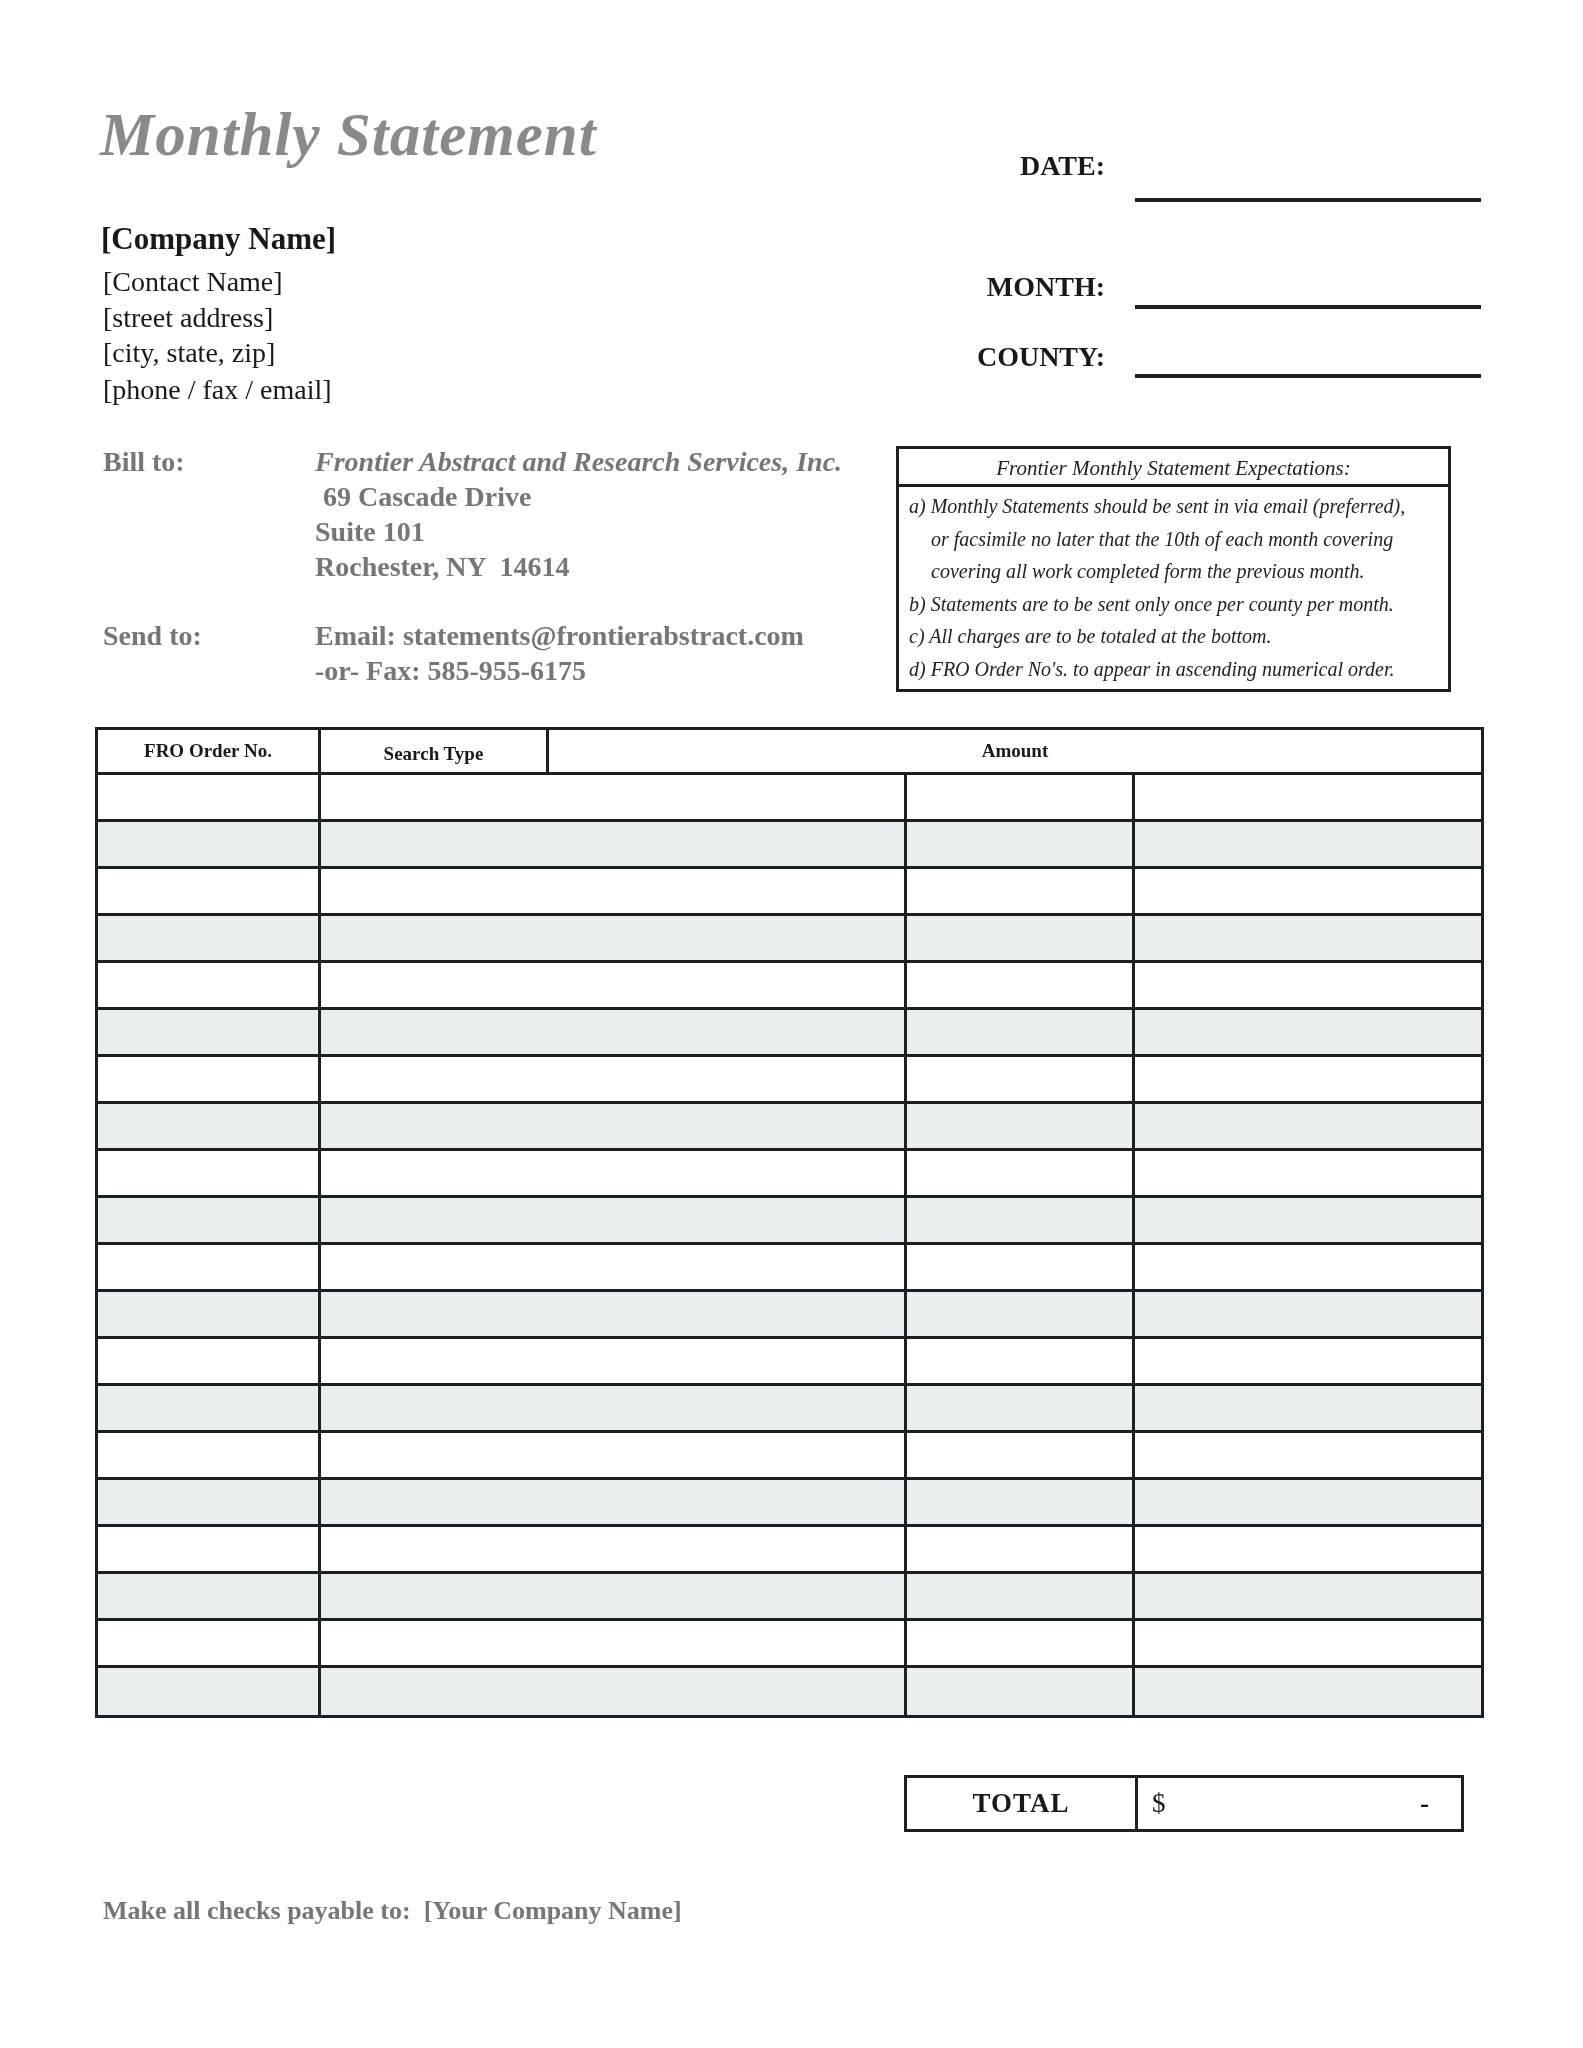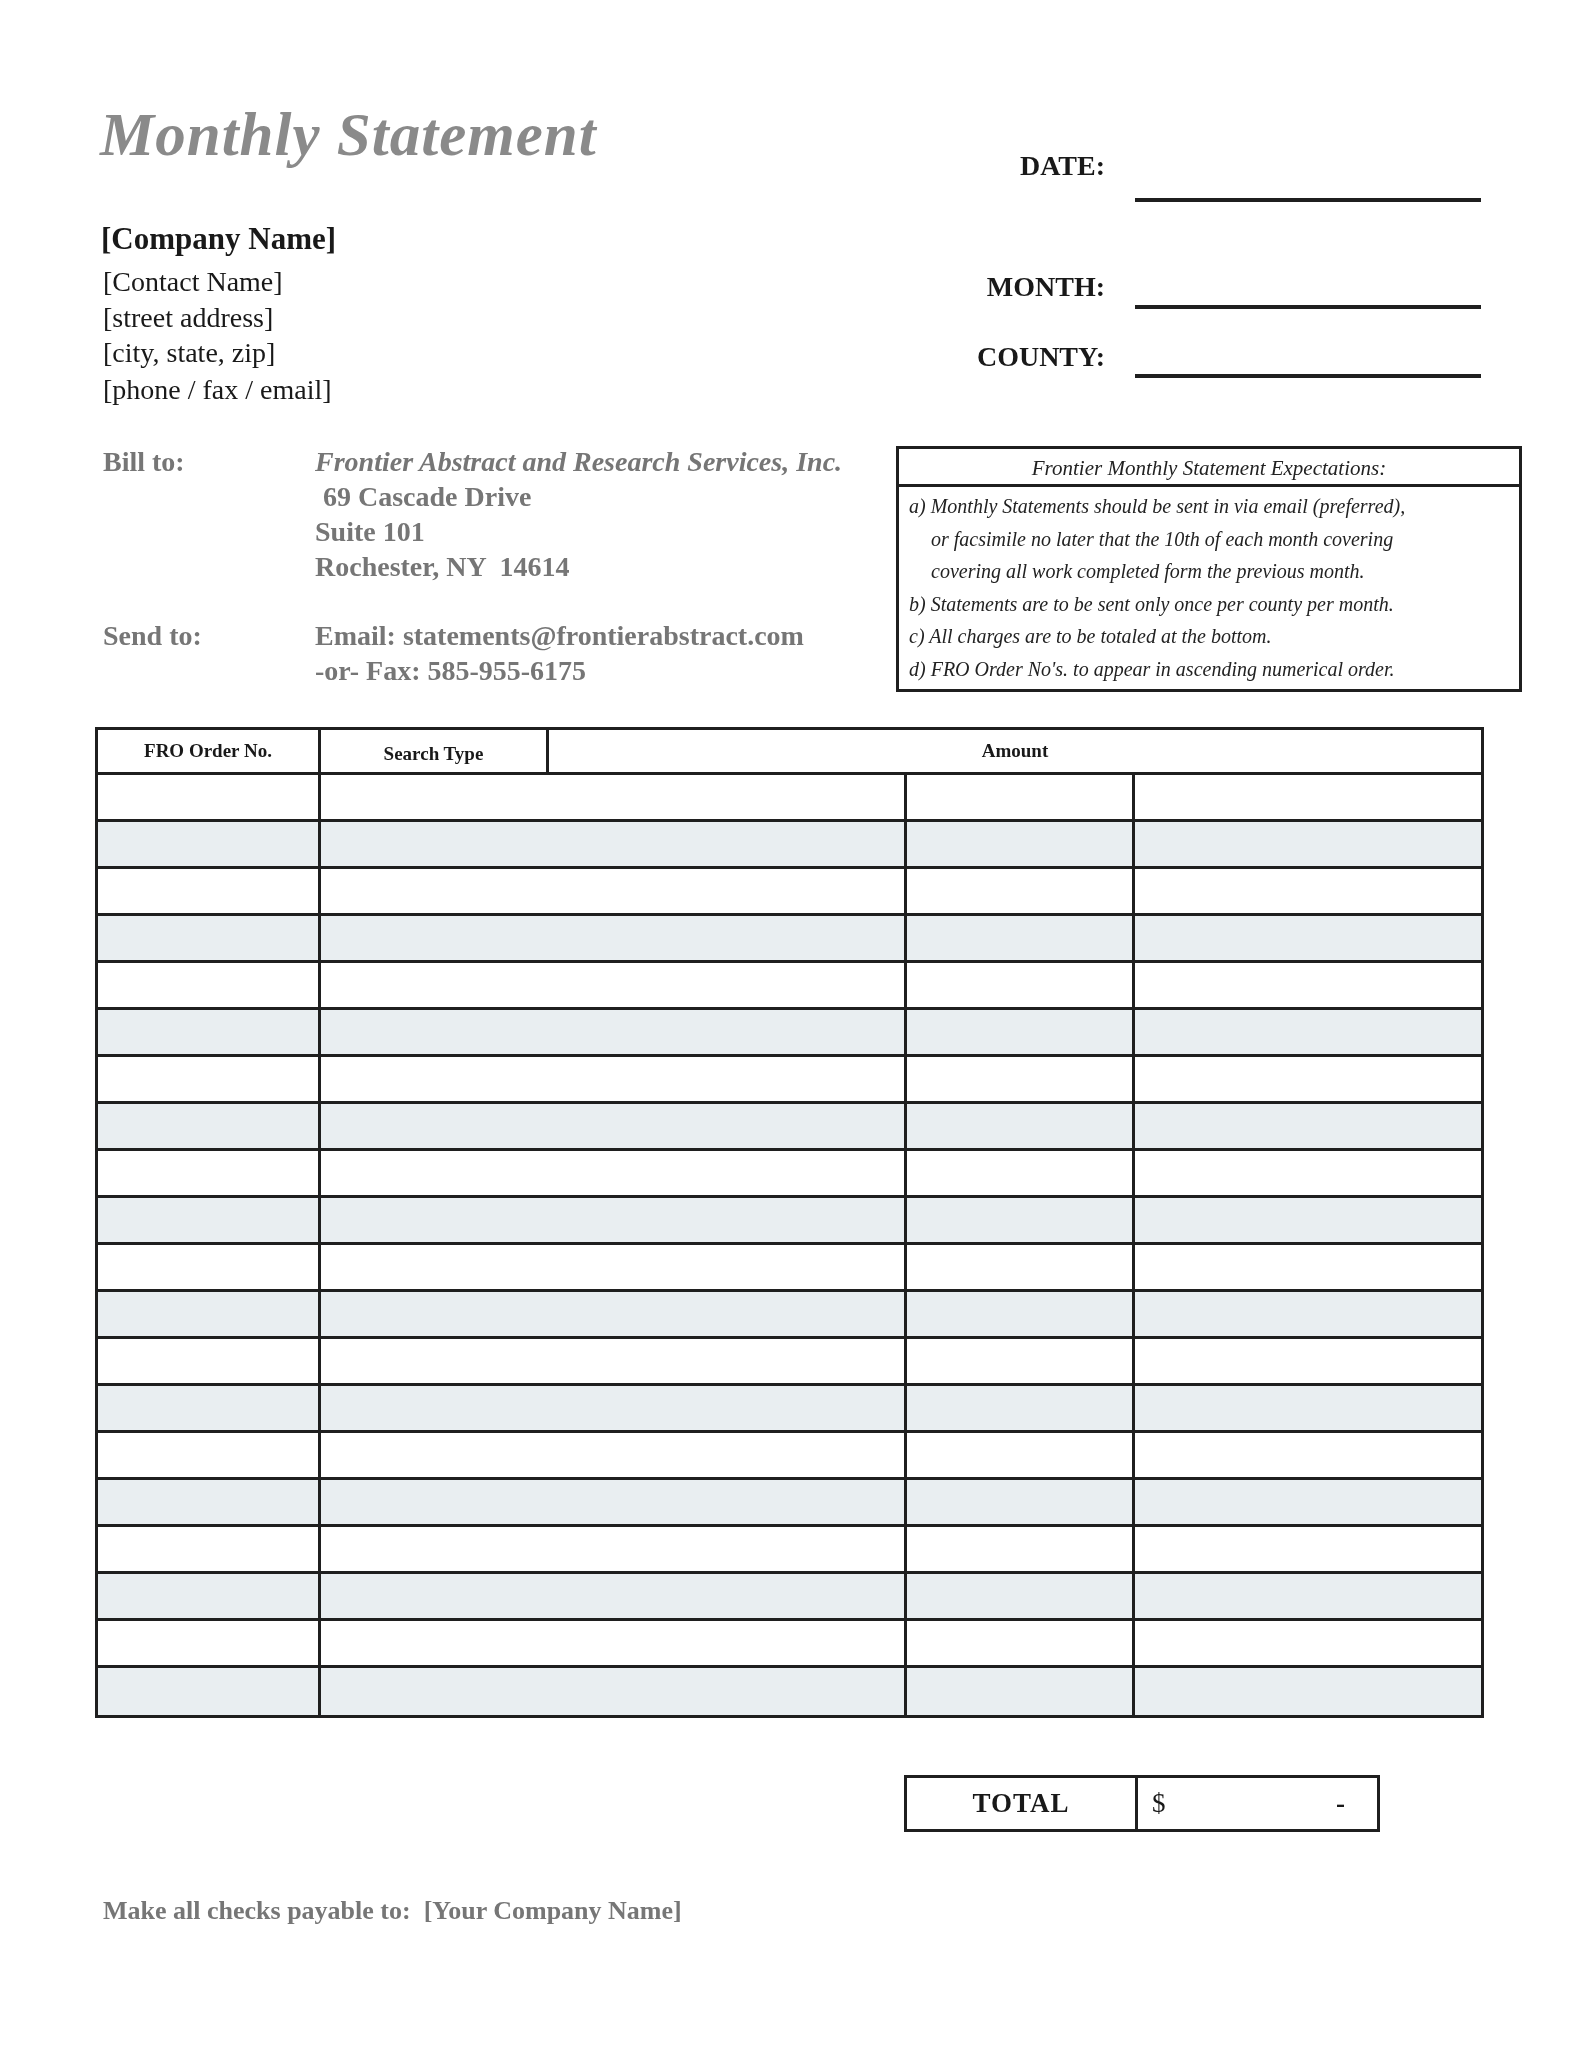--- a/index.html
+++ b/index.html
@@ -85,21 +85,21 @@
   .bill-line.a0{left:315px; top:446px;font-style:italic;}
   .bill-line.a1{left:315px; top:481px;margin-left:8px;}
   .bill-line.a2{left:315px; top:516px;}
   .bill-line.a3{left:315px; top:551px;}
   .sendto-label{left:103px; top:620px;}
   .send-line.s0{left:315px; top:620px;}
   .send-line.s1{left:315px; top:655px;}
   
   .expect-box{
     position:absolute;
-    left:896px; top:446px; width:626px;
+    left:896px; top:446px; width:555px;
     border:3px solid var(--border);
     background:#fff;
   }
   .expect-title{
     height:38px;
     line-height:38px;
     text-align:center;
     font-style:italic;
     font-size:21px;
     color:#222;
@@ -147,21 +147,21 @@
   .body-row.striped{background:var(--stripe);}
   .c1{width:220px;}
   .c2{width:586px;}
   .c3{width:228px;}
   .c4{flex:1;}
   .c2,.c3,.c4{border-left:3px solid var(--border);}
   .hdr-cell.c3{padding-top:6px;}
   
   .total-box{
     position:absolute;
-    left:904px; top:1775px; width:476px; height:57px;
+    left:904px; top:1775px; width:560px; height:57px;
     border:3px solid var(--border);
     display:flex;
     background:#fff;
   }
   .total-label-cell{
     width:231px;
     border-right:3px solid var(--border);
     display:flex;
     align-items:center;
     justify-content:center;

